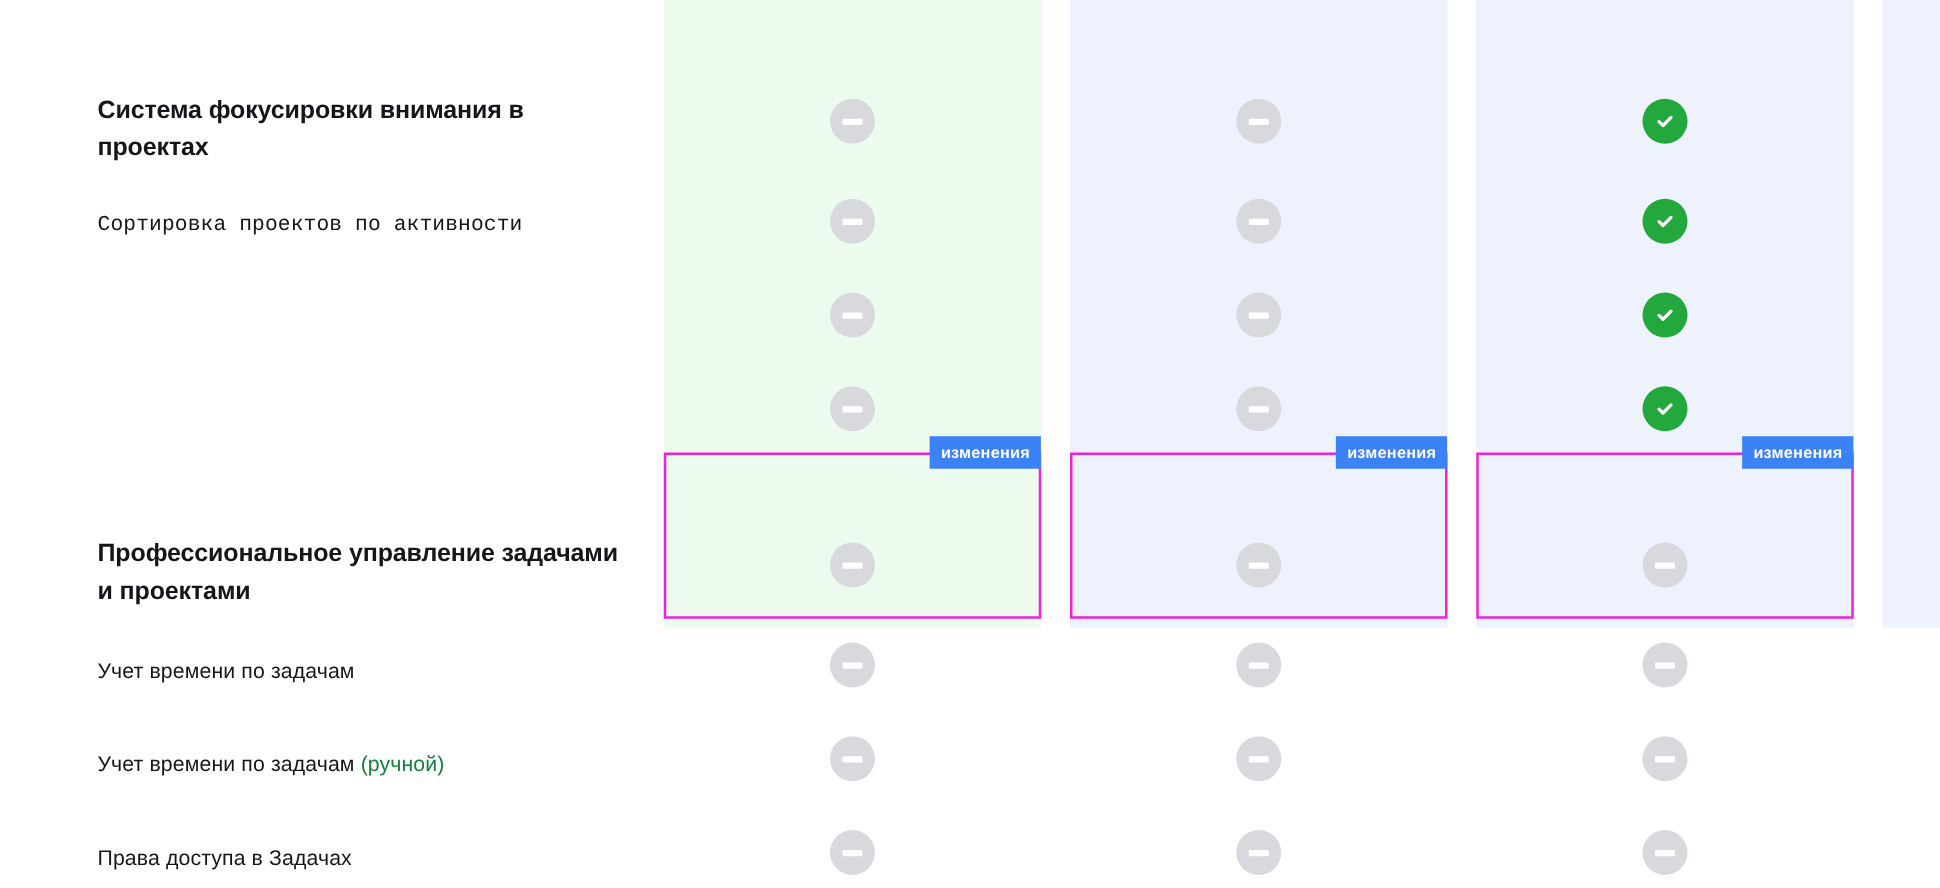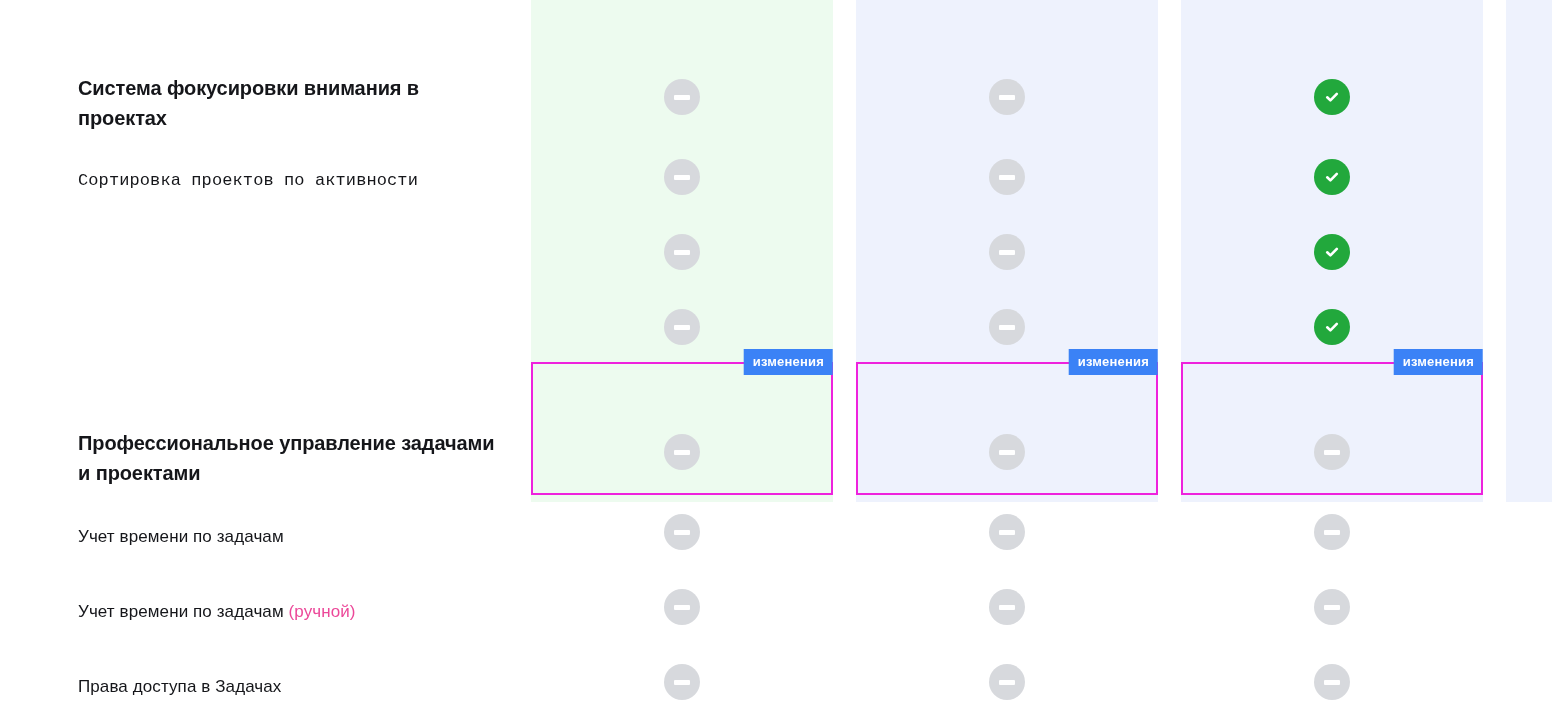--- a/index.html
+++ b/index.html
@@ -55,21 +55,21 @@
     white-space: nowrap;
   }
   .row-label.group {
     font-weight: bold;
     font-size: 20px;
     line-height: 30px;
     letter-spacing: -0.1px;
     white-space: normal;
   }
   .row-label .muted {
-    color: #ec4899;
+    color: #15803d;
   }
 
   
   .cells {
     position: absolute;
     inset: 0;
   }
   .cell {
     position: absolute;
     transform: translate(-50%, -50%);

